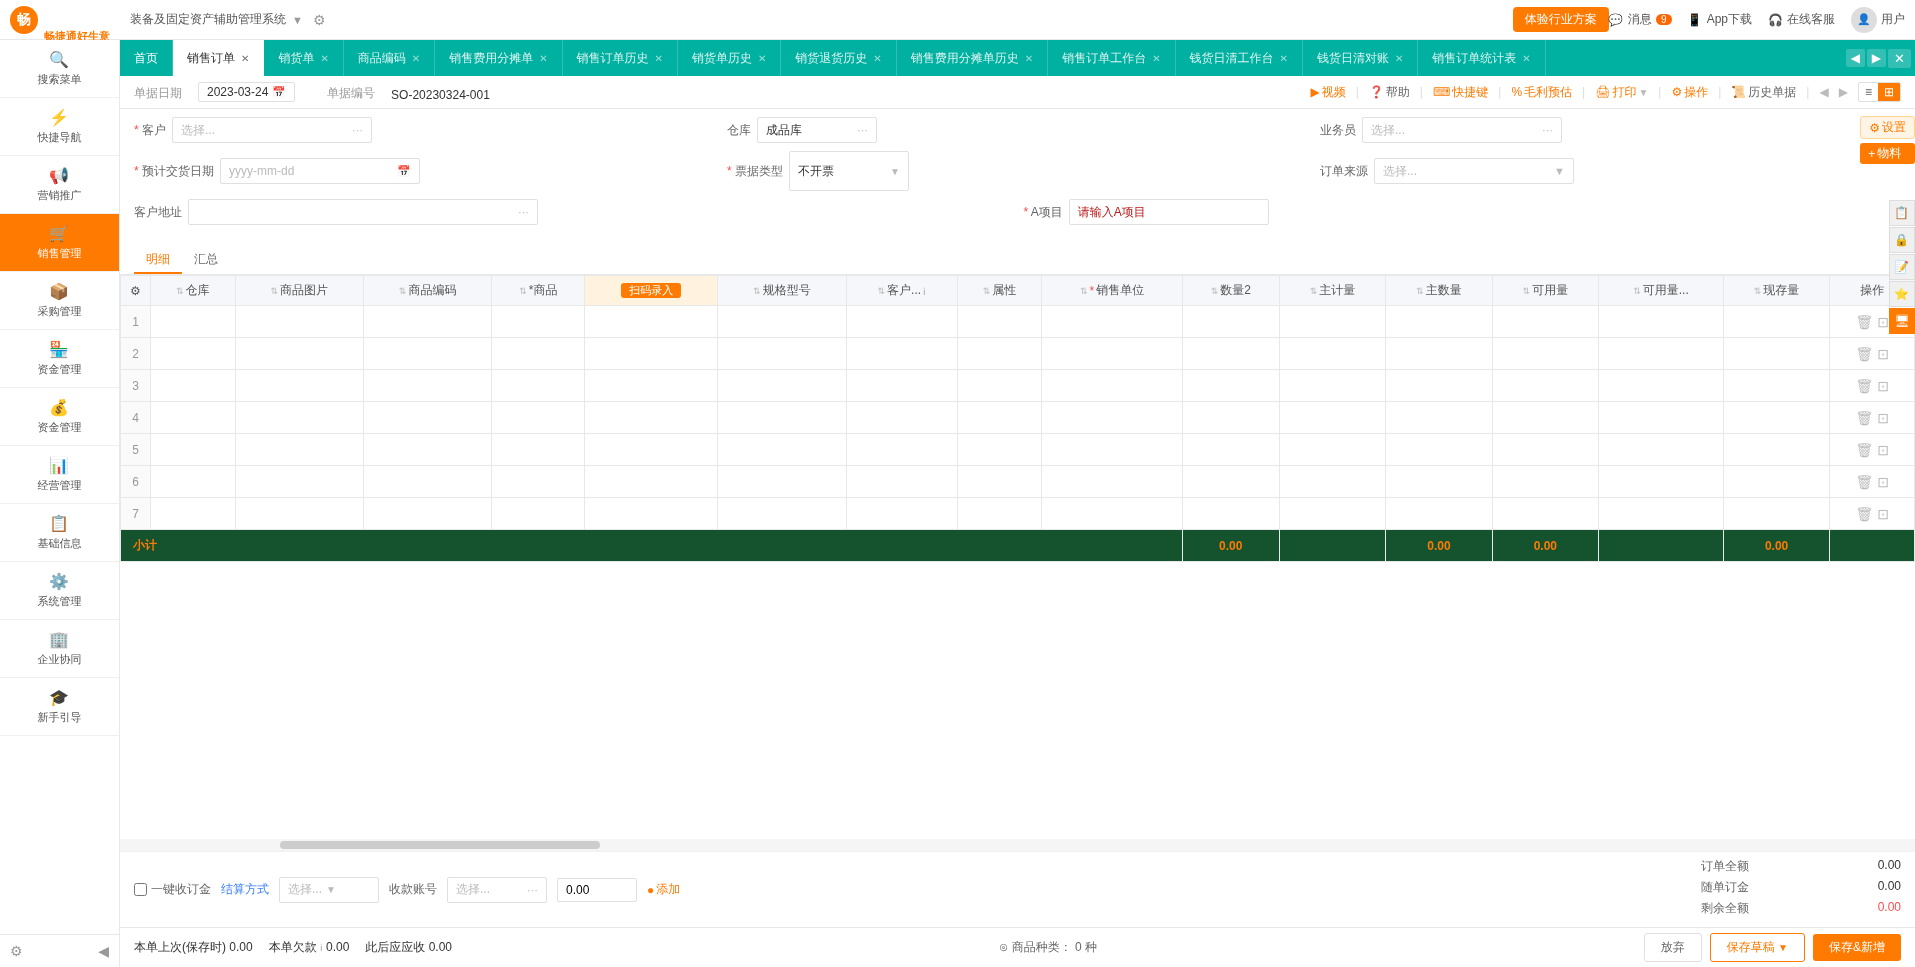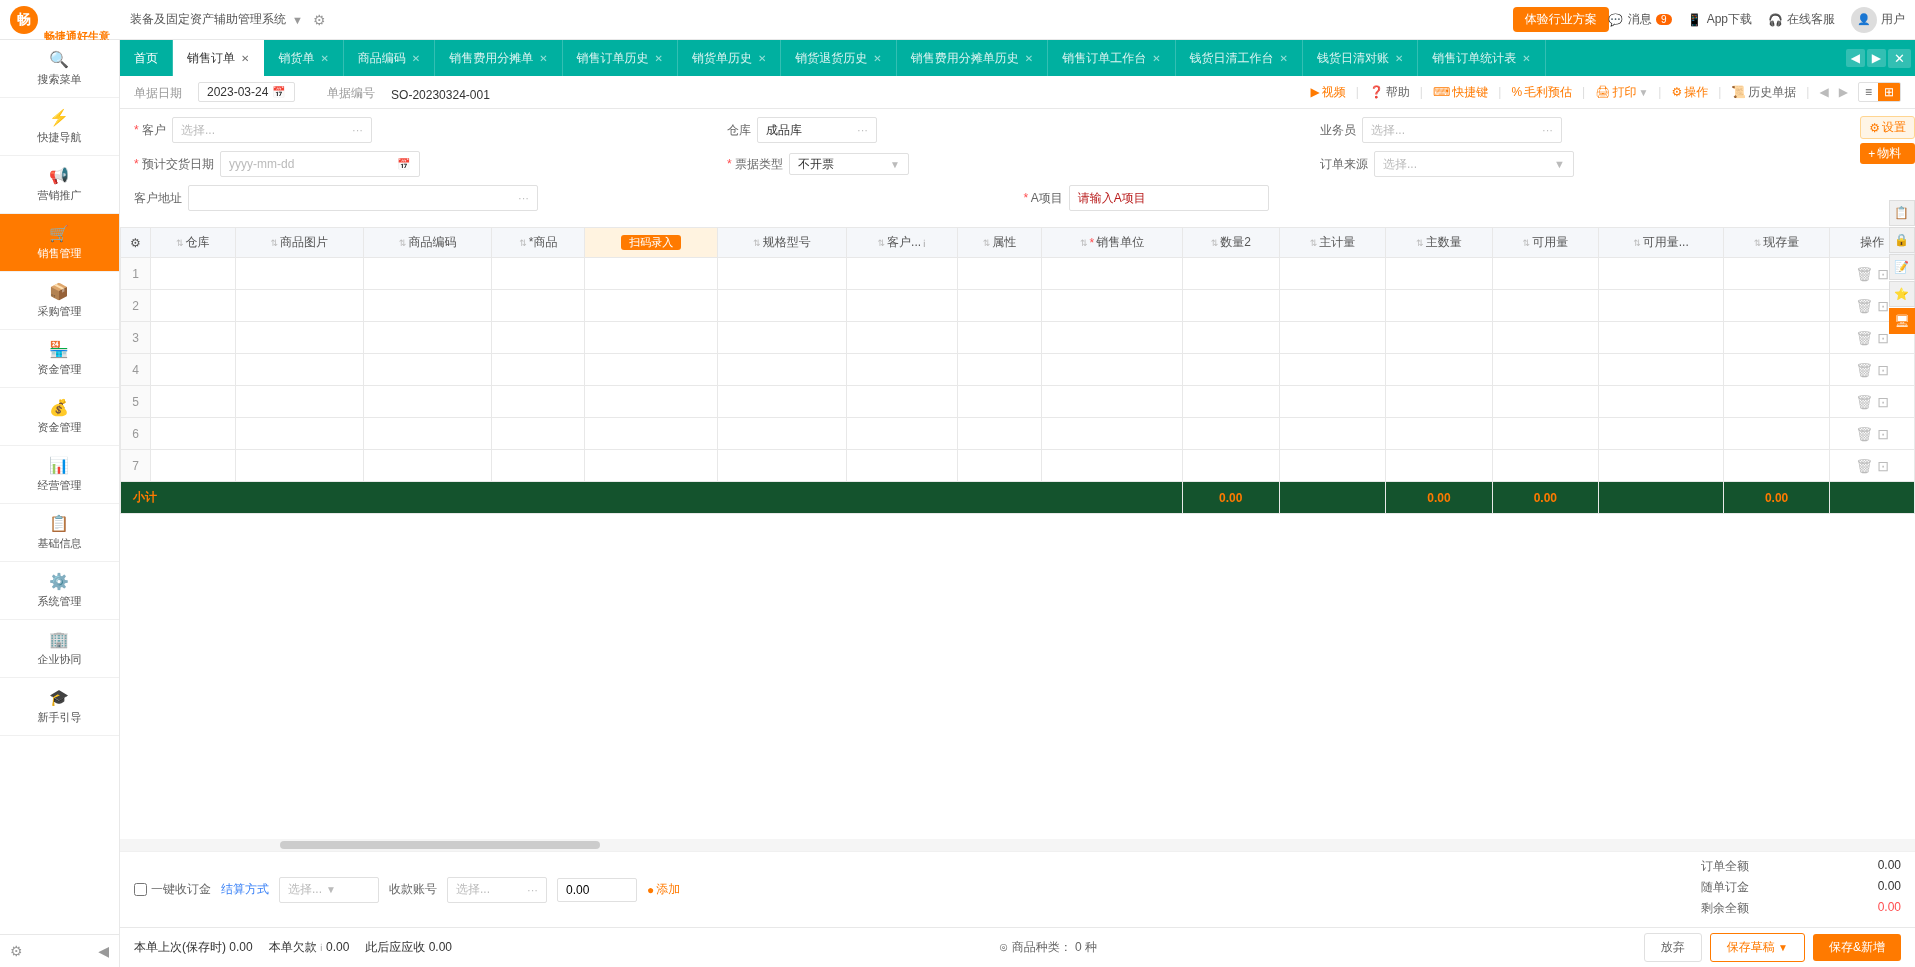--- a/index.html
+++ b/index.html
@@ -52,21 +52,21 @@
 
     
     .form-fields { padding: 8px 14px; background: #fff; }
     .form-row { display: flex; align-items: center; margin-bottom: 8px; gap: 12px; }
     .field-group { display: flex; align-items: center; gap: 6px; flex: 1; }
     .field-label { color: #666; white-space: nowrap; font-size: 12px; }
     .field-label.required::before { content: '* '; color: #ff4d4f; }
     .field-input { border: 1px solid #e0e0e0; border-radius: 2px; padding: 3px 8px; color: #999; font-size: 12px; min-width: 120px; background: #fff; display: flex; align-items: center; gap: 4px; height: 26px; }
     .field-input.wide { min-width: 200px; }
     .field-input .more-icon { color: #bbb; font-size: 11px; margin-left: auto; }
-    .field-select { border: 1px solid #e0e0e0; border-radius: 2px; padding: 3px 8px; color: #333; font-size: 12px; min-width: 120px; background: #fff; height: 22px; display: flex; align-items: center; justify-content: space-between; }
+    .field-select { border: 1px solid #e0e0e0; border-radius: 2px; padding: 3px 8px; color: #333; font-size: 12px; min-width: 120px; background: #fff; height: 40px; display: flex; align-items: center; justify-content: space-between; }
     .setting-icon-btn { background: #fff5e6; border: 1px solid #ffd591; border-radius: 3px; padding: 2px 8px; color: #ff7a00; cursor: pointer; font-size: 11px; display: flex; align-items: center; gap: 2px; }
     .add-row-btn { background: #ff7a00; border: none; border-radius: 3px; padding: 2px 8px; color: #fff; cursor: pointer; font-size: 11px; display: flex; align-items: center; gap: 2px; }
     .form-fields-wrapper { position: relative; }
 
     
     .detail-tabs { display: flex; padding: 6px 14px 0; border-bottom: 1px solid #e8e8e8; background: #fff; }
     .detail-tab { padding: 4px 12px; cursor: pointer; color: #666; border-bottom: 2px solid transparent; font-size: 13px; }
     .detail-tab.active { color: #ff7a00; border-bottom: 2px solid #ff7a00; }
 
     
@@ -397,20 +397,28 @@
             <span class="field-label required">A项目</span>
             <div class="field-input wide">
               <span style="color:#b91c1c;">请输入A项目</span>
             </div>
           </div>
         </div>
 
       </div>
     </div>
 
+    <div class="detail-tabs">
+      <div class="detail-tab active">
+        <span>明细</span>
+      </div>
+      <div class="detail-tab">
+        <span>汇总</span>
+      </div>
+    </div>
 
     <div class="table-wrapper">
       <table>
         <thead>
           <tr>
             <th style="width:30px;">
               <span>⚙</span>
             </th>
             <th>
               <div class="th-sort">

